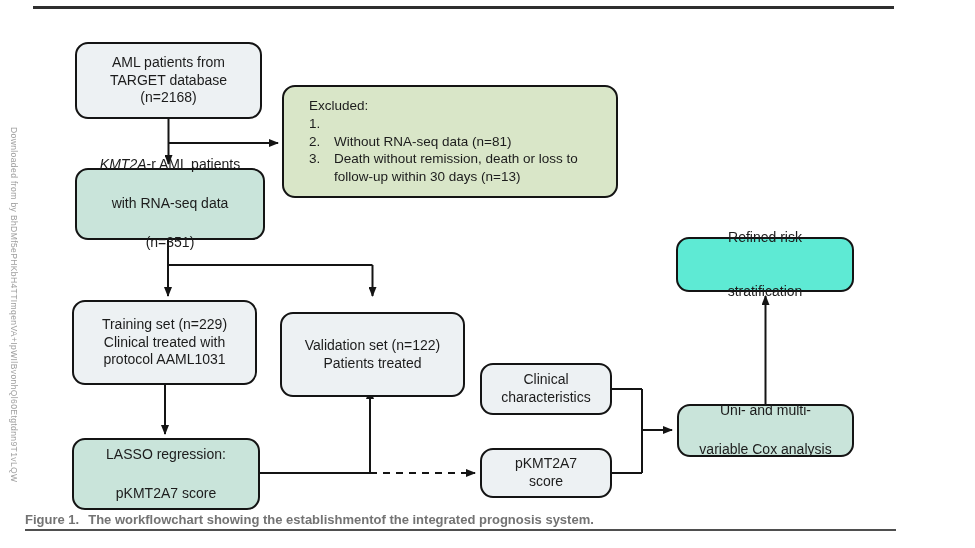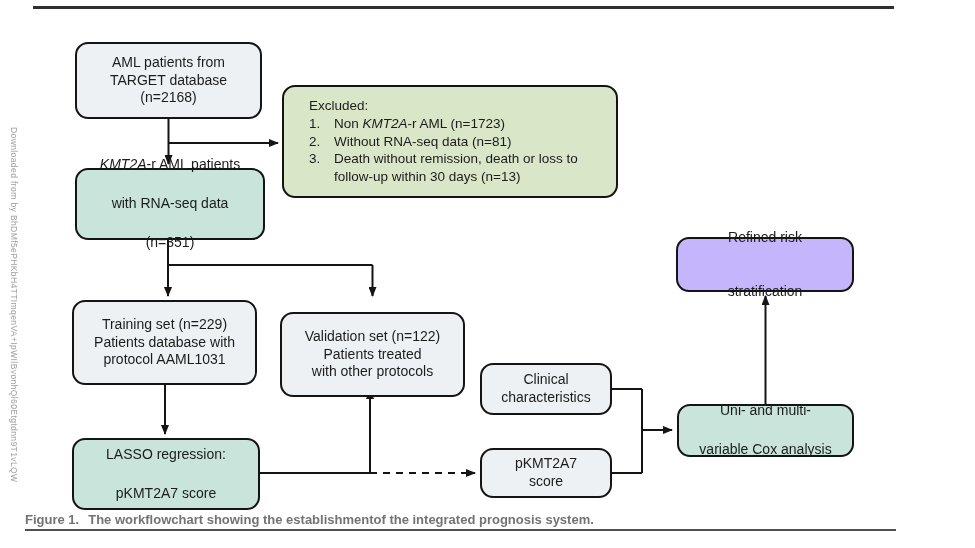--- a/index.html
+++ b/index.html
@@ -16,21 +16,21 @@
   .connectors{position:absolute;left:0;top:0;width:975px;height:548px;}
   .box{
     position:absolute;box-sizing:border-box;border:2px solid #141414;border-radius:13px;
     display:flex;flex-direction:column;justify-content:center;
     text-align:center;font-size:14px;line-height:1.28;padding:4px 16px;
   }
   .box .line{display:block;}
   .light{background:#edf1f3;}
   .teal{background:#c9e4da;gap:21px;}
   .green{background:#d9e6c8;}
-  .salmon{background:#c4b5fd;gap:36px;}
+  .salmon{background:#5eead4;gap:36px;}
   .box-excluded{
     align-items:flex-start;text-align:left;font-size:13.5px;line-height:1.32;padding:8px 25px;
   }
   .excl-item{display:flex;}
   .excl-item .num{width:25px;flex:none;}
   .excl-item .itxt{flex:1;}
   .caption{position:absolute;left:25px;top:512px;font-size:13px;font-weight:bold;color:#737373;}
   .caption .cap-label{margin-right:9px;}
   i{font-style:italic;}
 </style>
@@ -70,48 +70,46 @@
   <div class="box light" style="left:75px;top:42px;width:187px;height:77px;">
     <span class="line">AML patients from</span>
     <span class="line">TARGET database</span>
     <span class="line">(n=2168)</span>
   </div>
 
   <div class="box green box-excluded" style="left:282px;top:85px;width:336px;height:113px;">
     <div class="line">Excluded:</div>
     <div class="excl-item">
       <span class="num">1.</span>
-      <span class="itxt"><span>Non </span><i>KMT2A</i><span>-r AML (n=1723)</span></span>
     </div>
     <div class="excl-item">
       <span class="num">2.</span>
       <span class="itxt">Without RNA-seq data (n=81)</span>
     </div>
     <div class="excl-item">
       <span class="num">3.</span>
       <span class="itxt">Death without remission, death or loss to follow-up within 30 days (n=13)</span>
     </div>
   </div>
 
   <div class="box teal" style="left:75px;top:168px;width:190px;height:72px;">
     <span class="line"><i>KMT2A</i><span>-r AML patients</span></span>
     <span class="line">with RNA-seq data</span>
     <span class="line">(n=351)</span>
   </div>
 
   <div class="box light" style="left:72px;top:300px;width:185px;height:85px;">
     <span class="line">Training set (n=229)</span>
-    <span class="line">Patients database with</span>
+    <span class="line">Clinical treated with</span>
     <span class="line">protocol AAML1031</span>
   </div>
 
   <div class="box light" style="left:280px;top:312px;width:185px;height:85px;">
     <span class="line">Validation set (n=122)</span>
     <span class="line">Patients treated</span>
-    <span class="line">with other protocols</span>
   </div>
 
   <div class="box teal" style="left:72px;top:438px;width:188px;height:72px;">
     <span class="line">LASSO regression:</span>
     <span class="line">pKMT2A7 score</span>
   </div>
 
   <div class="box light" style="left:480px;top:363px;width:132px;height:52px;">
     <span class="line">Clinical</span>
     <span class="line">characteristics</span>

